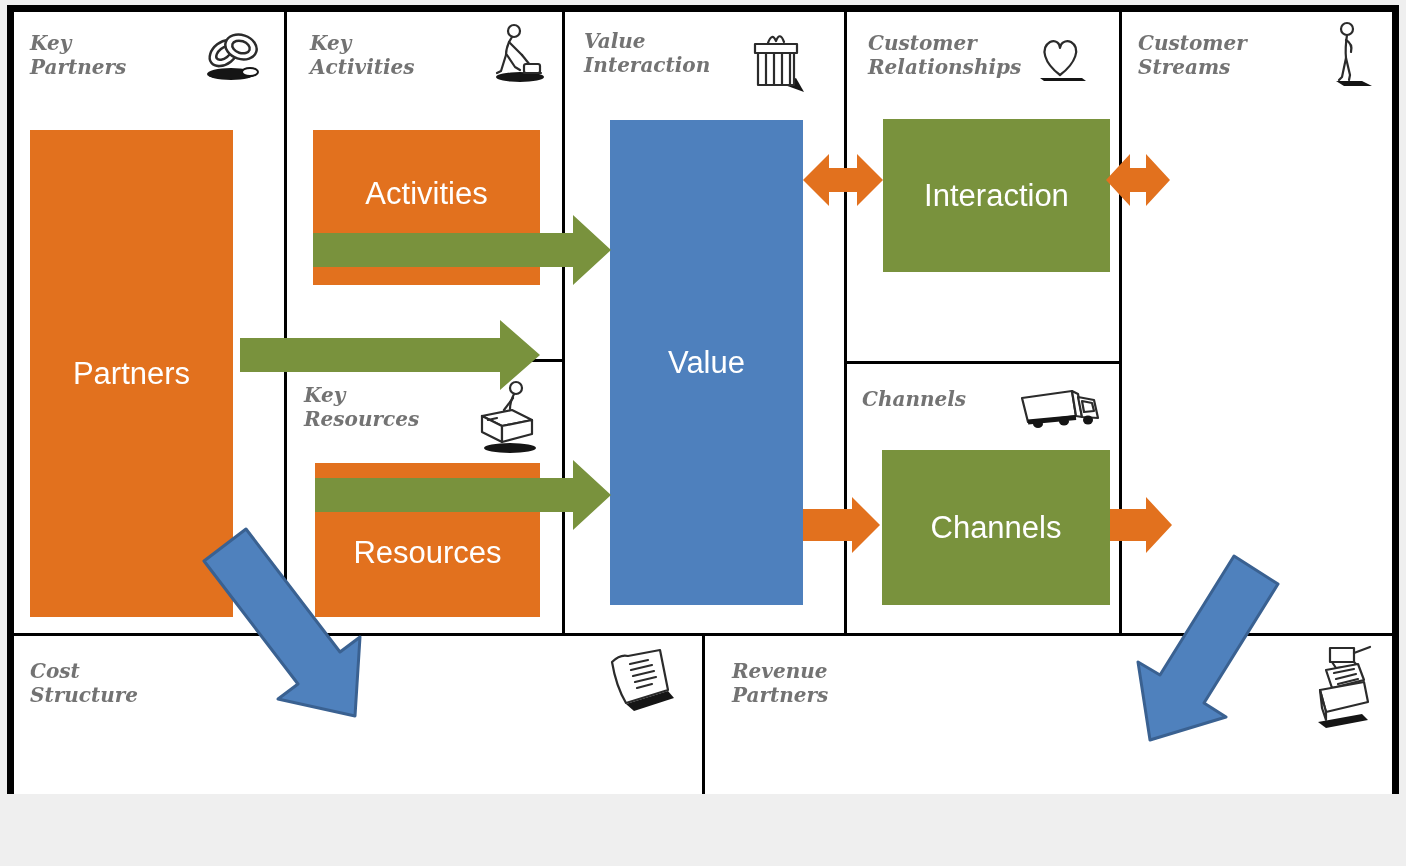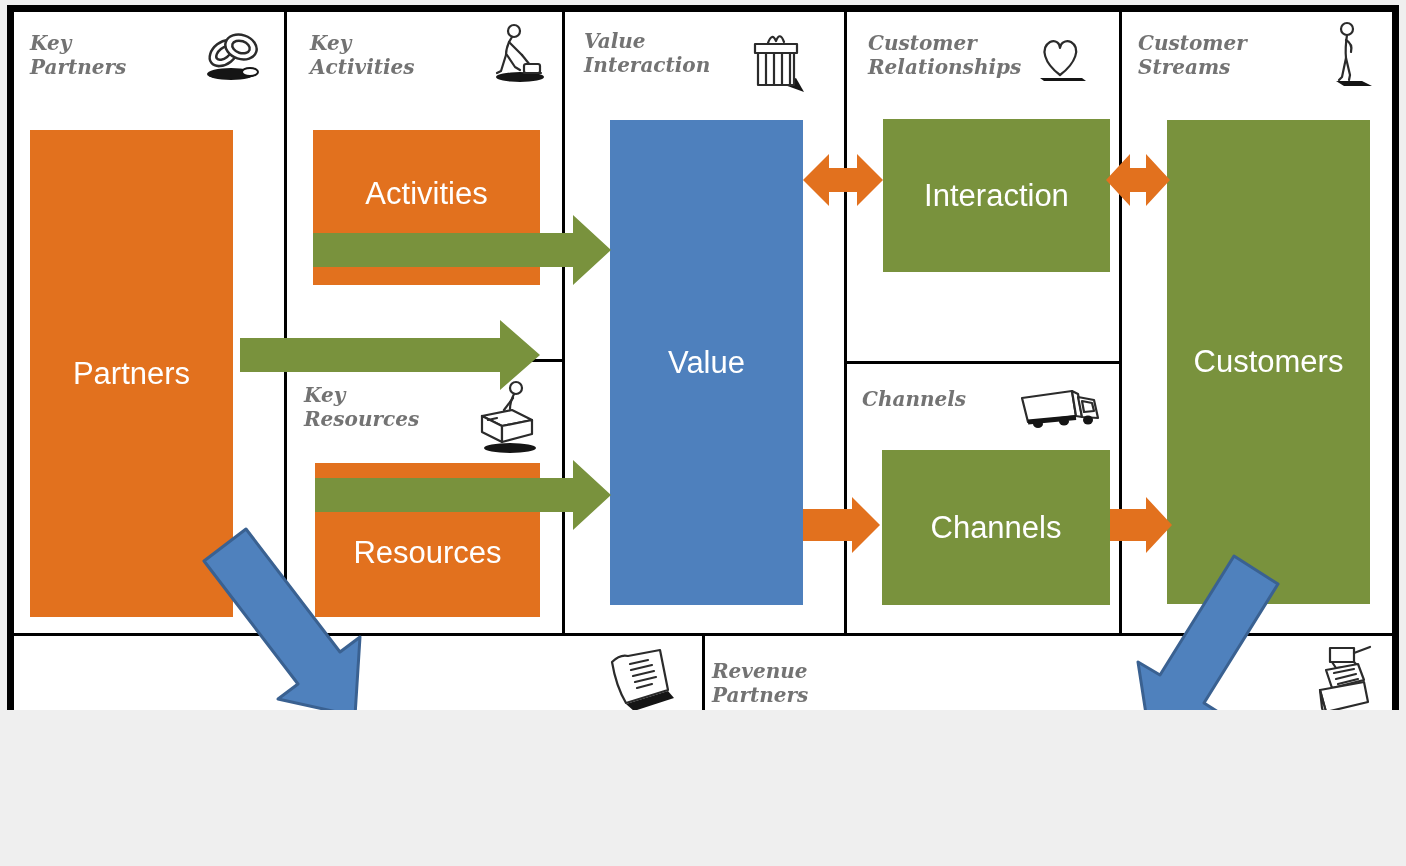--- a/index.html
+++ b/index.html
@@ -3,21 +3,21 @@
 <meta charset="utf-8">
 <style>
   :root{
     --orange:#E2711E; --green:#79923D; --blue:#4E80BD;
     --blue-arrow:#4F81BD; --blue-arrow-border:#3A6191;
     --label-gray:#737373; --border-black:#000000;
     --page-bg:#EFEFEF; --box-text:#FFFFFF;
   }
   *{box-sizing:border-box;}
   body{margin:0;background:var(--page-bg);font-family:"Liberation Sans",sans-serif;}
-  .stage{position:relative;width:1406px;height:710px;background:var(--page-bg);overflow:hidden;}
+  .stage{position:relative;width:1406px;height:794px;background:var(--page-bg);overflow:hidden;}
   .frame{position:absolute;left:7px;top:5px;width:1392px;height:858px;
          border:7px solid var(--border-black);background:#ffffff;z-index:1;}
   .divider{position:absolute;background:var(--border-black);z-index:5;}
   .plabel{position:absolute;z-index:10;color:var(--label-gray);
           font:italic 700 20px/1.18 "DejaVu Serif",serif;}
   .plabel span{display:block;}
   .icon{position:absolute;z-index:10;}
   .box{position:absolute;z-index:20;display:flex;align-items:center;justify-content:center;
        color:var(--box-text);font-size:31px;font-family:"Liberation Sans",sans-serif;}
   .box.orange{background:var(--orange);}
@@ -67,21 +67,25 @@
     <span>Customer</span>
     <span>Streams</span>
   </div>
   <div class="plabel" style="left:304px;top:384px">
     <span>Key</span>
     <span>Resources</span>
   </div>
   <div class="plabel" style="left:862px;top:388px">
     <span>Channels</span>
   </div>
-  <div class="plabel" style="left:712px;top:660px">
+  <div class="plabel" style="left:30px;top:660px">
+    <span>Cost</span>
+    <span>Structure</span>
+  </div>
+  <div class="plabel" style="left:732px;top:660px">
     <span>Revenue</span>
     <span>Partners</span>
   </div>
 
   <svg class="icon" style="left:198px;top:26px" width="68" height="58" viewBox="0 0 68 58">
     <ellipse class="shadow" cx="33" cy="48" rx="24" ry="6"></ellipse>
     <ellipse cx="52" cy="46" rx="8" ry="4" fill="#fff" stroke="#151515" stroke-width="2"></ellipse>
     <g fill="#fff" stroke="#2b2b2b" stroke-width="2.5">
       <ellipse cx="26" cy="27" rx="16" ry="11" transform="rotate(-38 26 27)"></ellipse>
       <ellipse cx="26" cy="27" rx="9" ry="5" transform="rotate(-38 26 27)"></ellipse>
@@ -174,23 +178,20 @@
   </div>
   <div class="box blue" style="left:610px;top:120px;width:193px;height:485px">
     <span>Value</span>
   </div>
   <div class="box green" style="left:883px;top:119px;width:227px;height:153px">
     <span>Interaction</span>
   </div>
   <div class="box green" style="left:882px;top:450px;width:228px;height:155px">
     <span>Channels</span>
   </div>
-  <div class="box green" style="left:1167px;top:120px;width:203px;height:484px">
-    <span>Customers</span>
-  </div>
 
   <svg class="arrow-layer" width="1406" height="866" viewBox="0 0 1406 866">
     <polygon class="g-arrow" points="313,233 573,233 573,215 611,250 573,285 573,267 313,267"></polygon>
     <polygon class="g-arrow" points="240,338 500,338 500,320 540,355 500,390 500,372 240,372"></polygon>
     <polygon class="g-arrow" points="315,478 573,478 573,460 611,495 573,530 573,512 315,512"></polygon>
     <polygon class="o-arrow" points="803,180 829,154 829,168 857,168 857,154 883,180 857,206 857,192 829,192 829,206"></polygon>
     <polygon class="o-arrow" points="1106,180 1130,154 1130,168 1146,168 1146,154 1170,180 1146,206 1146,192 1130,192 1130,206"></polygon>
     <polygon class="o-arrow" points="803,509 852,509 852,497 880,525 852,553 852,541 803,541"></polygon>
     <polygon class="o-arrow" points="1110,509 1146,509 1146,497 1172,525 1146,553 1146,541 1110,541"></polygon>
     <polygon class="b-arrow" points="246,529 340,652 360,637 355,716 278,699 298,684 204,561"></polygon>

